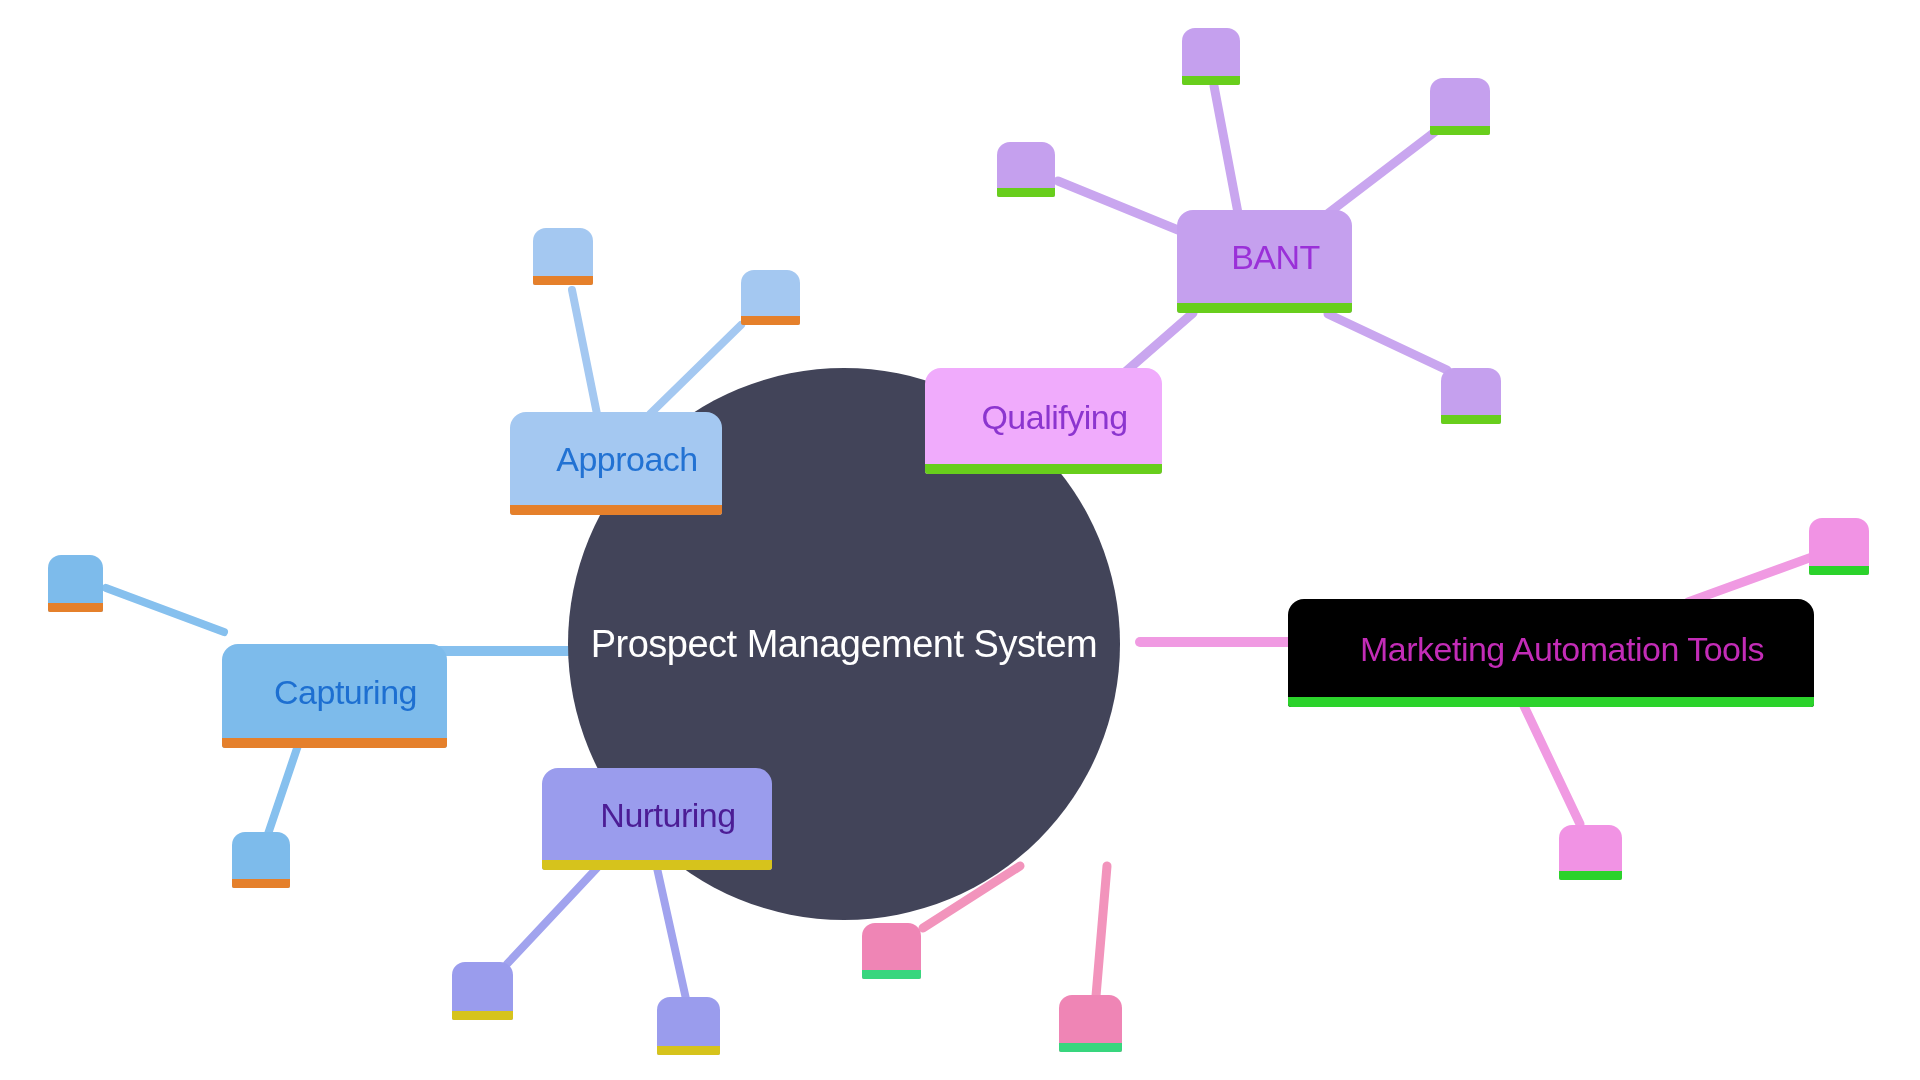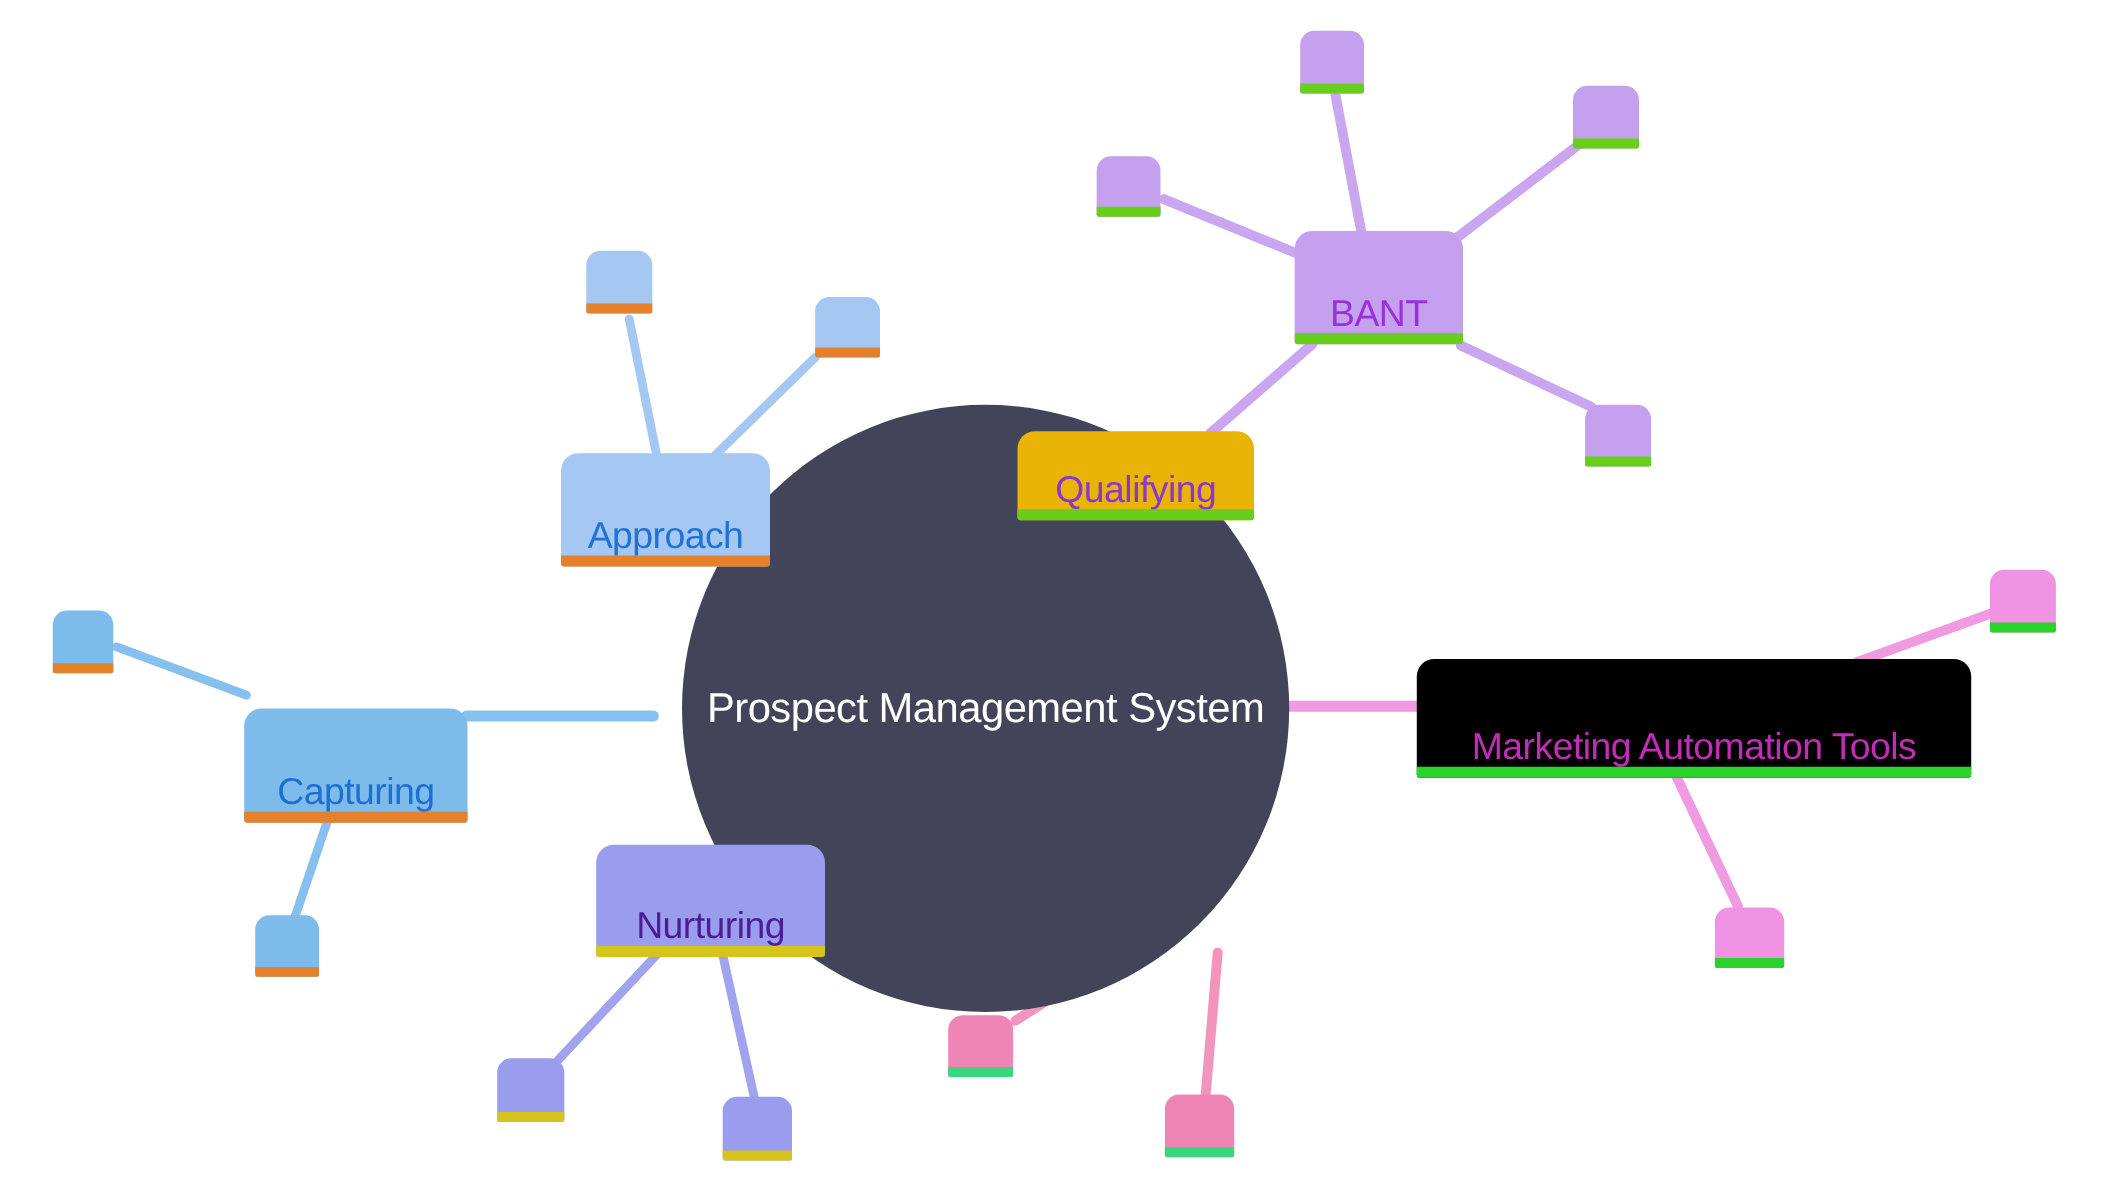--- a/index.html
+++ b/index.html
@@ -3,21 +3,21 @@
 <meta charset="utf-8">
 <style>
   html,body{margin:0;padding:0;background:#ffffff;}
   .canvas{position:relative;width:1920px;height:1080px;background:#ffffff;overflow:hidden;
           font-family:"Liberation Sans", sans-serif;}
   .edges-layer{position:absolute;left:0;top:0;width:1920px;height:1080px;z-index:1;}
   .central-node{position:absolute;border-radius:50%;display:flex;align-items:center;justify-content:center;
                 z-index:2;}
   .central-label{font-size:38px;letter-spacing:-0.5px;font-weight:400;white-space:nowrap;}
   .nodes-layer{position:absolute;left:0;top:0;width:1920px;height:1080px;z-index:3;}
-  .branch-node{position:absolute;border-radius:16px 16px 3px 3px;display:flex;align-items:flex-end;justify-content:center;}
+  .branch-node{position:absolute;border-radius:16px 16px 3px 3px;display:flex;align-items:center;justify-content:center;padding-left:22px;}
   .branch-label{font-size:34px;letter-spacing:-0.5px;font-weight:400;white-space:nowrap;margin-bottom:8px;}
   .branch-node .underline{position:absolute;left:0;right:0;bottom:0;height:10px;border-radius:0 0 3px 3px;}
   .leaf-node{position:absolute;border-radius:13px 13px 2px 2px;}
   .leaf-node .underline{position:absolute;left:0;right:0;bottom:0;height:9px;border-radius:0 0 2px 2px;}
 </style>
 </head>
 <body>
 
 <div class="canvas">
   <svg class="edges-layer" width="1920" height="1080" viewBox="0 0 1920 1080" xmlns="http://www.w3.org/2000/svg">
@@ -33,21 +33,21 @@
       <line x1="1322" y1="218" x2="1436" y2="131" stroke="#c9a6ef" stroke-width="9" stroke-linecap="round"></line>
       <line x1="1058" y1="181" x2="1178" y2="230" stroke="#c9a6ef" stroke-width="9" stroke-linecap="round"></line>
       <line x1="1328" y1="314" x2="1447" y2="370" stroke="#c9a6ef" stroke-width="9" stroke-linecap="round"></line>
       <line x1="1140" y1="642" x2="1290" y2="642" stroke="#f09ae2" stroke-width="10" stroke-linecap="round"></line>
       <line x1="1688" y1="602" x2="1812" y2="557" stroke="#f09ae2" stroke-width="9" stroke-linecap="round"></line>
       <line x1="1524" y1="706" x2="1580" y2="824" stroke="#f09ae2" stroke-width="9" stroke-linecap="round"></line>
       <line x1="1020" y1="866" x2="923" y2="928" stroke="#f294bc" stroke-width="9" stroke-linecap="round"></line>
       <line x1="1107" y1="866" x2="1096" y2="996" stroke="#f294bc" stroke-width="9" stroke-linecap="round"></line>
     </svg>
 
-  <div class="central-node" style="left: 620px; top: 368px; height: 552px; width: 552px; background: rgb(66, 68, 89); color: rgb(255, 255, 255);">
+  <div class="central-node" style="left: 568px; top: 368px; height: 552px; width: 552px; background: rgb(66, 68, 89); color: rgb(255, 255, 255);">
     <span class="central-label">Prospect Management System</span>
   </div>
 
   <div class="nodes-layer">
       <div class="branch-node" style="left: 510px; top: 412px; width: 190px; height: 103px; background: rgb(164, 200, 241);">
         <span class="branch-label" style="color: rgb(34, 114, 211);">Approach</span>
         <div class="underline" style="background: rgb(229, 128, 43);"></div>
       </div>
       <div class="leaf-node" style="left: 533px; top: 228px; width: 60px; height: 57px; background: rgb(164, 200, 241);">
         <div class="underline" style="background: rgb(229, 128, 43);"></div>
@@ -68,21 +68,21 @@
       <div class="branch-node" style="left: 542px; top: 768px; width: 208px; height: 102px; background: rgb(154, 156, 237);">
         <span class="branch-label" style="color: #4c1d95;">Nurturing</span>
         <div class="underline" style="background: rgb(214, 195, 28);"></div>
       </div>
       <div class="leaf-node" style="left: 452px; top: 962px; width: 61px; height: 58px; background: rgb(154, 156, 237);">
         <div class="underline" style="background: rgb(214, 195, 28);"></div>
       </div>
       <div class="leaf-node" style="left: 657px; top: 997px; width: 63px; height: 58px; background: rgb(154, 156, 237);">
         <div class="underline" style="background: rgb(214, 195, 28);"></div>
       </div>
-      <div class="branch-node" style="left: 925px; top: 392px; width: 215px; height: 81px; background: #eab308;">
+      <div class="branch-node" style="left: 925px; top: 368px; width: 215px; height: 106px; background: #f0abfc;">
         <span class="branch-label" style="color: rgb(140, 53, 207);">Qualifying</span>
         <div class="underline" style="background: rgb(104, 206, 28);"></div>
       </div>
       <div class="branch-node" style="left: 1177px; top: 210px; width: 153px; height: 103px; background: rgb(197, 160, 238);">
         <span class="branch-label" style="color: rgb(154, 48, 216);">BANT</span>
         <div class="underline" style="background: rgb(104, 206, 28);"></div>
       </div>
       <div class="leaf-node" style="left: 1182px; top: 28px; width: 58px; height: 57px; background: rgb(197, 160, 238);">
         <div class="underline" style="background: rgb(104, 206, 28);"></div>
       </div>

